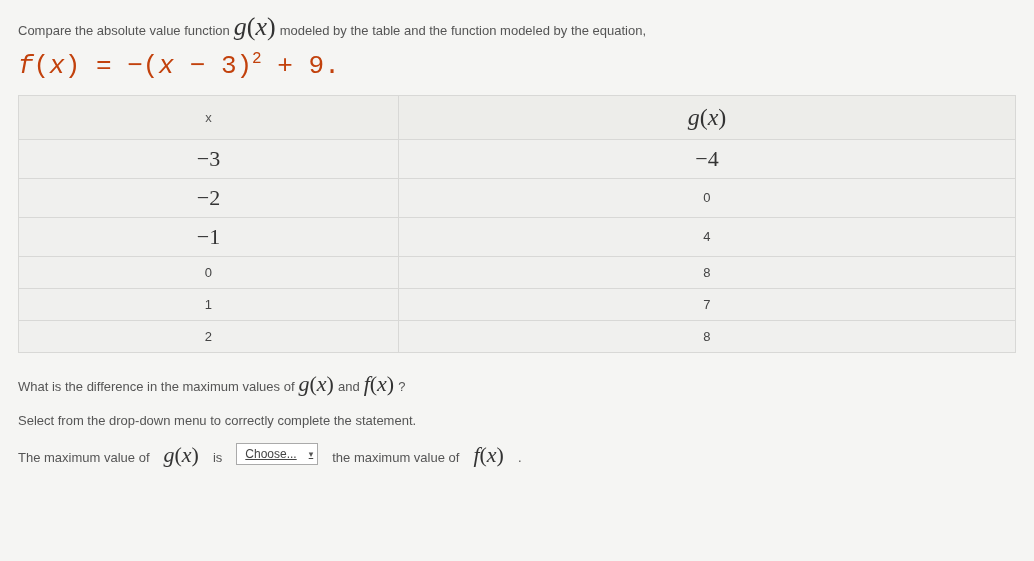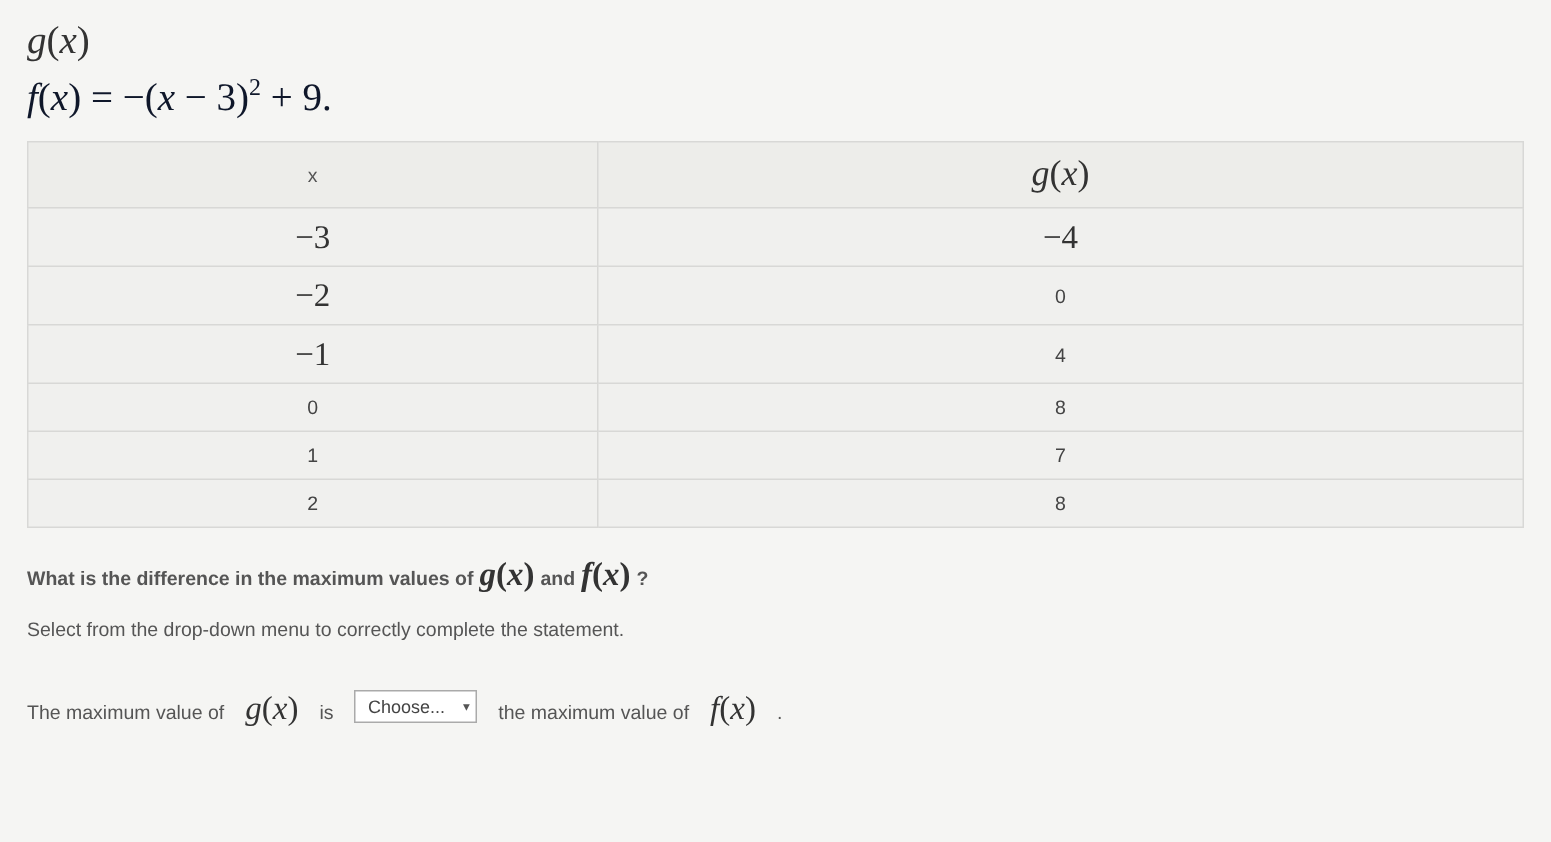--- a/index.html
+++ b/index.html
@@ -34,23 +34,23 @@
     .math-med {
       font-family: 'Times New Roman', serif;
       font-size: 22px;
       color: #333;
       font-style: italic;
     }
     .paren {
       font-style: normal;
     }
     .equation-line {
-      font-family: Liberation Serif, serif;
+      font-family: Liberation Mono, monospace;
       font-size: 26px;
-      color: #0f172a;
+      color: #c2410c;
       margin-bottom: 14px;
     }
     .equation-line .fn { font-style: italic; }
     .equation-line sup { font-size: 16px; vertical-align: super; font-style: normal;}
     table {
       width: 100%;
       border-collapse: collapse;
       background: #f0f0ee;
       margin-bottom: 18px;
     }
@@ -86,60 +86,62 @@
       color: #333;
     }
     .question-line {
       font-size: 13px;
       color: #555;
       margin-bottom: 16px;
       display: flex;
       align-items: baseline;
       flex-wrap: wrap;
       gap: 4px;
-      font-weight: bold;
     }
     .instruction {
       font-size: 13px;
       color: #555;
-      margin-bottom: 32px;
+      margin-bottom: 14px;
     }
     .answer-line {
       font-size: 13px;
       color: #555;
       display: flex;
       align-items: baseline;
       flex-wrap: wrap;
       gap: 14px;
     }
     .select-wrap {
       display: inline-flex;
       align-items: center;
       border: 1px solid #aaa;
       background: #fff;
       padding: 3px 4px 3px 8px;
       font-size: 12px;
       color: #444;
       position: relative;
       top: -4px;
       gap: 12px;
+      text-decoration: underline;
     }
     .chevron {
       font-size: 9px;
       color: #555;
     }
     .minus {
       font-style: normal;
     }
   </style>
 </head>
 <body>
 
 <div class="intro-line">
+  <span>Compare the absolute value function</span>
   <span class="math-big"><span class="fn">g</span><span class="paren">(</span><span class="fn">x</span><span class="paren">)</span></span>
+  <span>modeled by the table and the function modeled by the equation,</span>
 </div>
 
 <div class="equation-line">
   <span class="fn">f</span>(<span class="fn">x</span>) = <span class="minus">−</span>(<span class="fn">x</span> <span class="minus">−</span> 3)<sup>2</sup> + 9.
 </div>
 
 <table>
   <thead>
     <tr>
       <th><span class="x-header">x</span></th>

